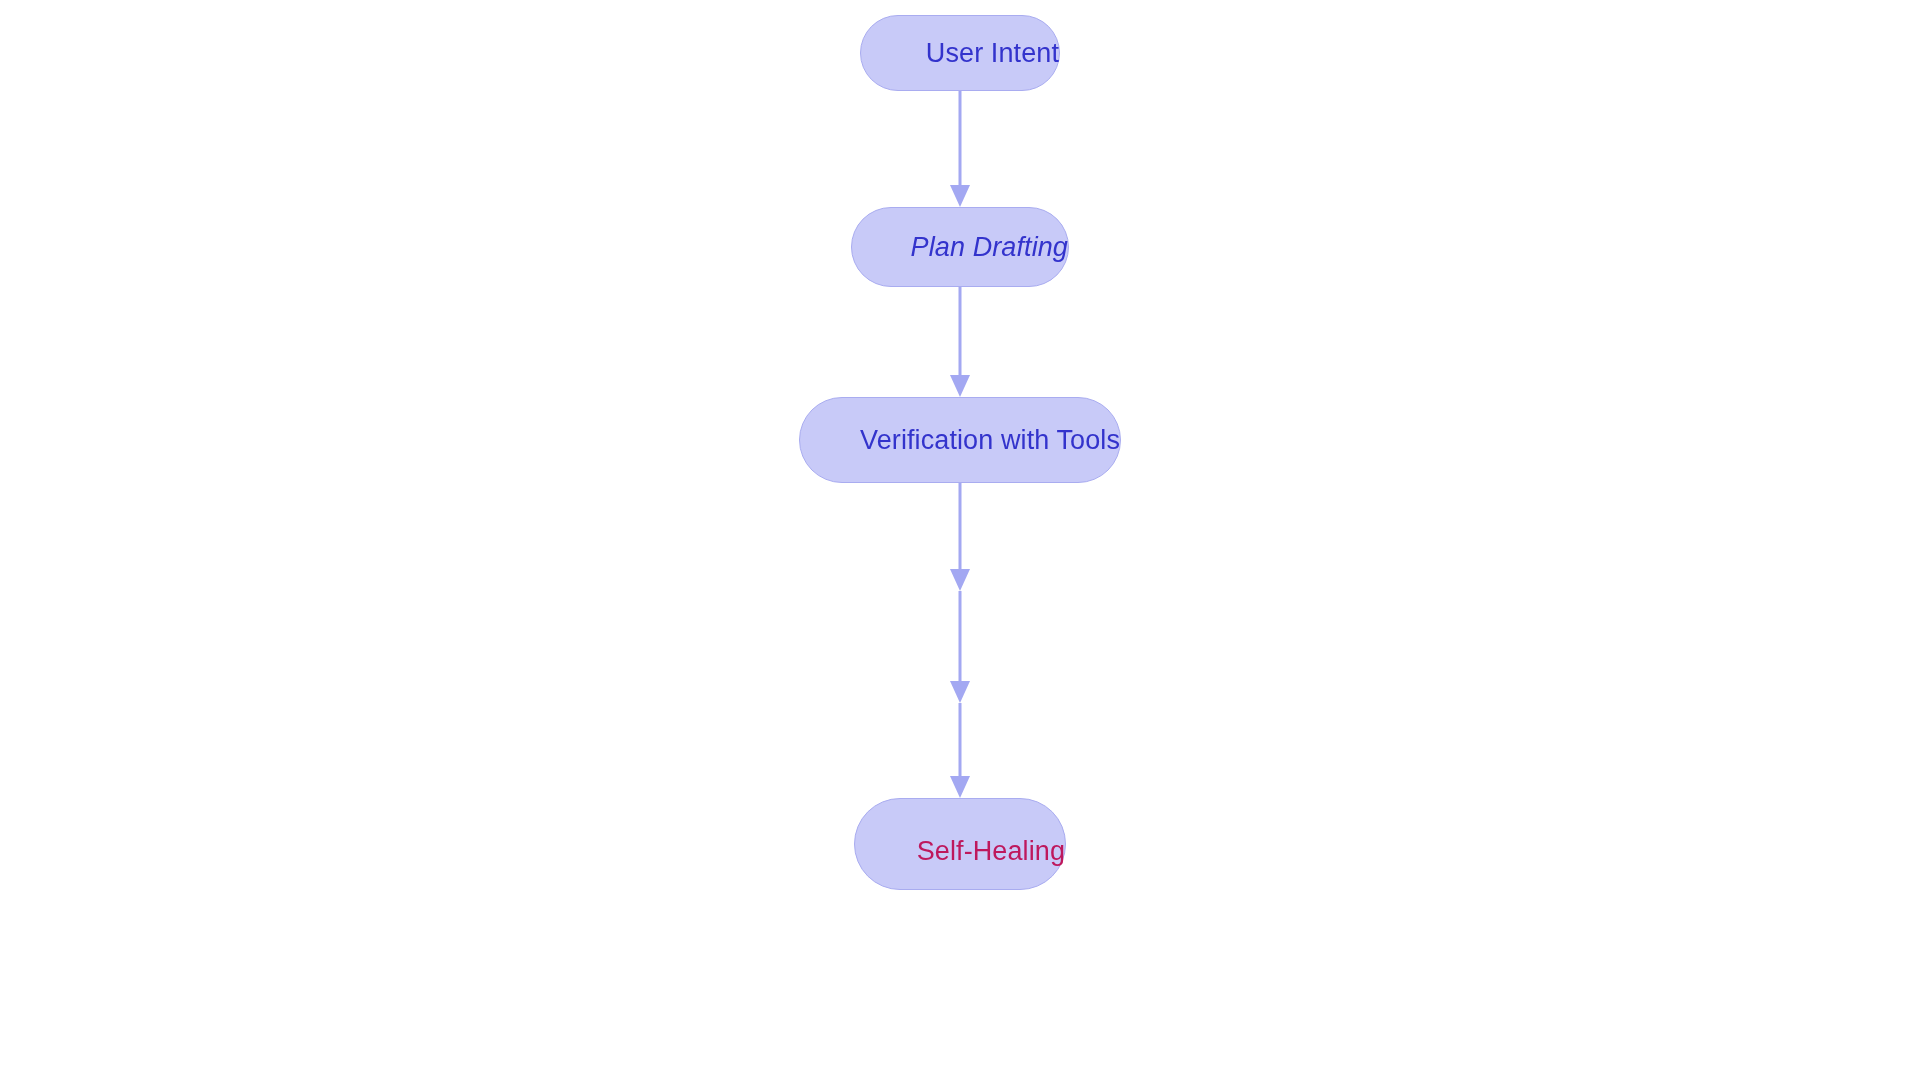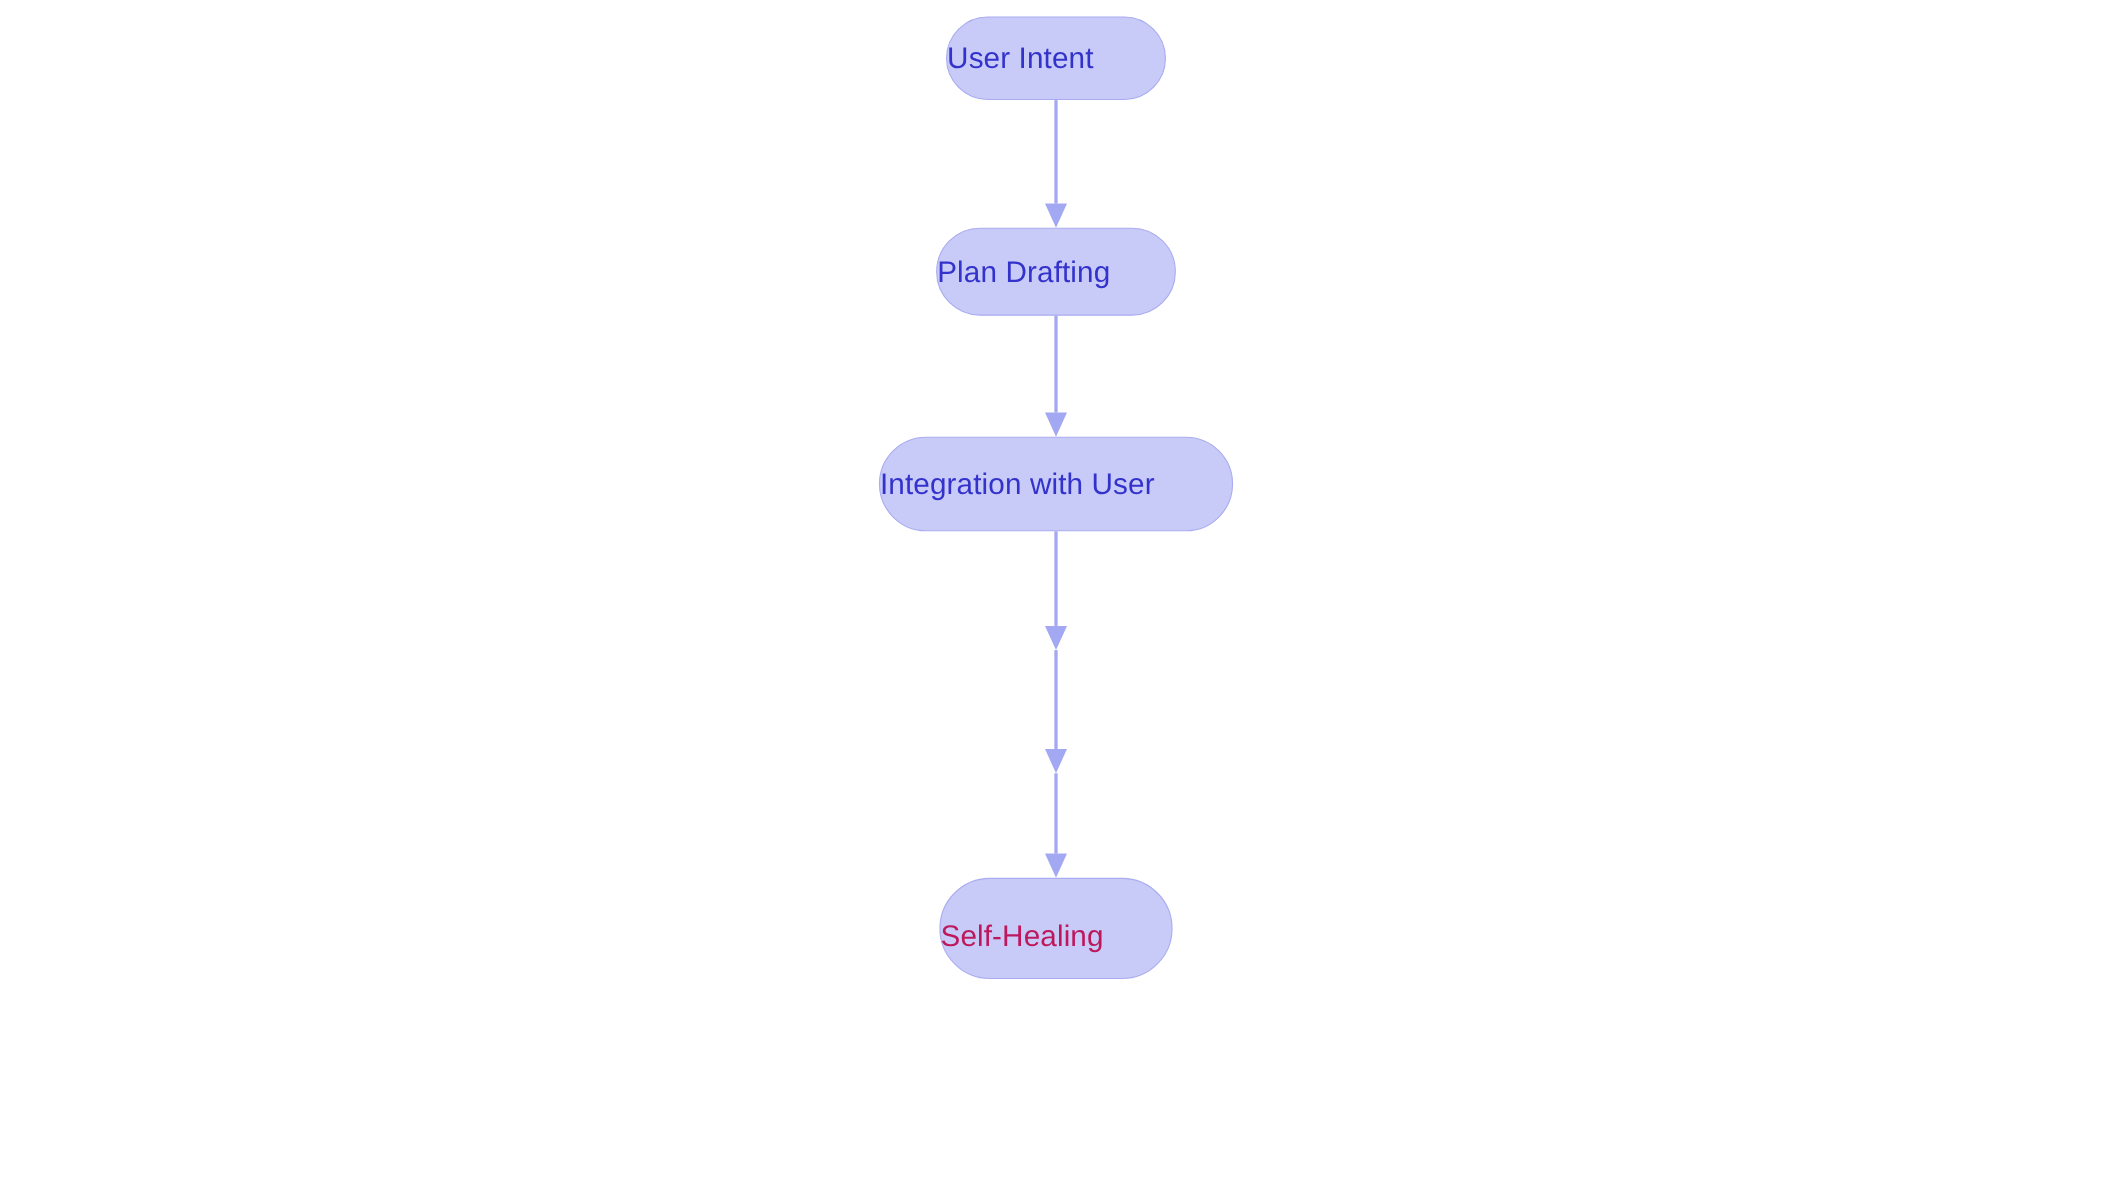--- a/index.html
+++ b/index.html
@@ -31,21 +31,21 @@
     display: flex;
     flex-direction: column;
     align-items: center;
   }
 
   
   .flow-node {
     box-sizing: border-box;
     display: flex;
     align-items: center;
-    justify-content: flex-start;
+    justify-content: flex-end;
     background: #c8caf8;
     border: 1px solid #a9acf0;
     border-radius: 44px;
     color: #3333cc;
     white-space: nowrap;
   }
   .flow-node-label {
     font-size: 27px;
     line-height: 1;
     letter-spacing: 0.1px;
@@ -72,31 +72,31 @@
   <div class="flow-column" style="padding-top: 15px;">
       <div class="flow-node" style="width: 200px; height: 76px; border-radius: 38px; background: rgb(200, 202, 248); border-color: rgb(169, 172, 240);">
         <span class="flow-node-label" style="color: rgb(51, 51, 204);">User Intent</span>
       </div>
       <div class="flow-connector" style="height: 116px;">
         <svg width="20" height="116" viewBox="0 0 20 116">
           <rect x="8.5" y="0" width="3" height="94" fill="#a3a8f2"></rect>
           <polygon points="0,94 20,94 10,116" fill="#a3a8f2"></polygon>
         </svg>
       </div>
-      <div class="flow-node" style="width: 218px; height: 80px; border-radius: 40px; background: rgb(200, 202, 248); border-color: rgb(169, 172, 240);">
+      <div class="flow-node" style="width: 218px; height: 80px; border-radius: 40px; background: rgb(200, 202, 248); border-color: rgb(169, 172, 240); font-style: italic;">
         <span class="flow-node-label" style="color: rgb(51, 51, 204);">Plan Drafting</span>
       </div>
       <div class="flow-connector" style="height: 110px;">
         <svg width="20" height="110" viewBox="0 0 20 110">
           <rect x="8.5" y="0" width="3" height="88" fill="#a3a8f2"></rect>
           <polygon points="0,88 20,88 10,110" fill="#a3a8f2"></polygon>
         </svg>
       </div>
       <div class="flow-node" style="width: 322px; height: 86px; border-radius: 43px; background: rgb(200, 202, 248); border-color: rgb(169, 172, 240);">
-        <span class="flow-node-label" style="color: rgb(51, 51, 204);">Integration with User</span>
+        <span class="flow-node-label" style="color: rgb(51, 51, 204);">Verification with Tools</span>
       </div>
       <div class="flow-connector" style="height: 108px;">
         <svg width="20" height="108" viewBox="0 0 20 108">
           <rect x="8.5" y="0" width="3" height="86" fill="#a3a8f2"></rect>
           <polygon points="0,86 20,86 10,108" fill="#a3a8f2"></polygon>
         </svg>
       </div>
       <div class="flow-connector" style="height: 112px;">
         <svg width="20" height="112" viewBox="0 0 20 112">
           <rect x="8.5" y="0" width="3" height="90" fill="#a3a8f2"></rect>

